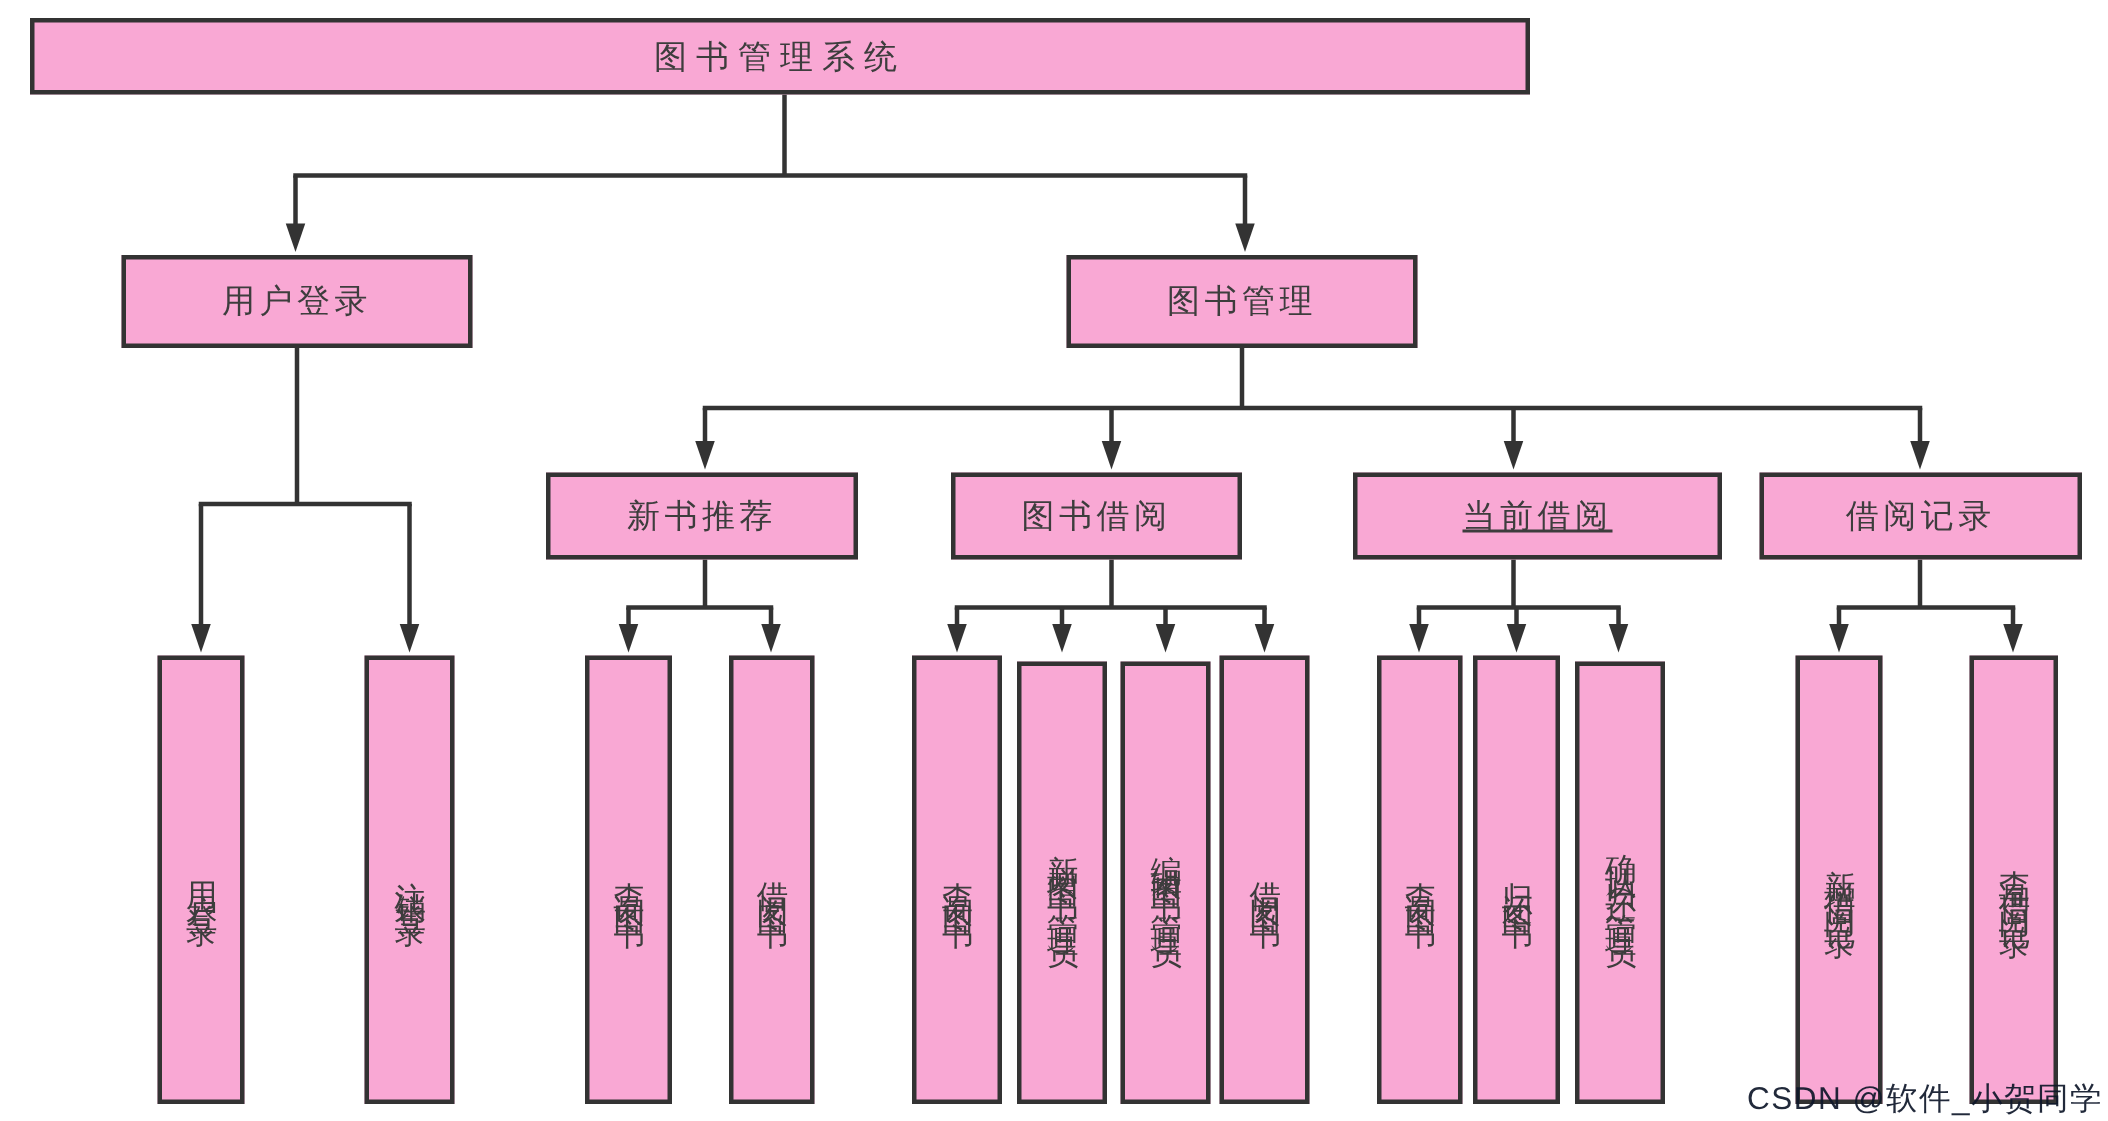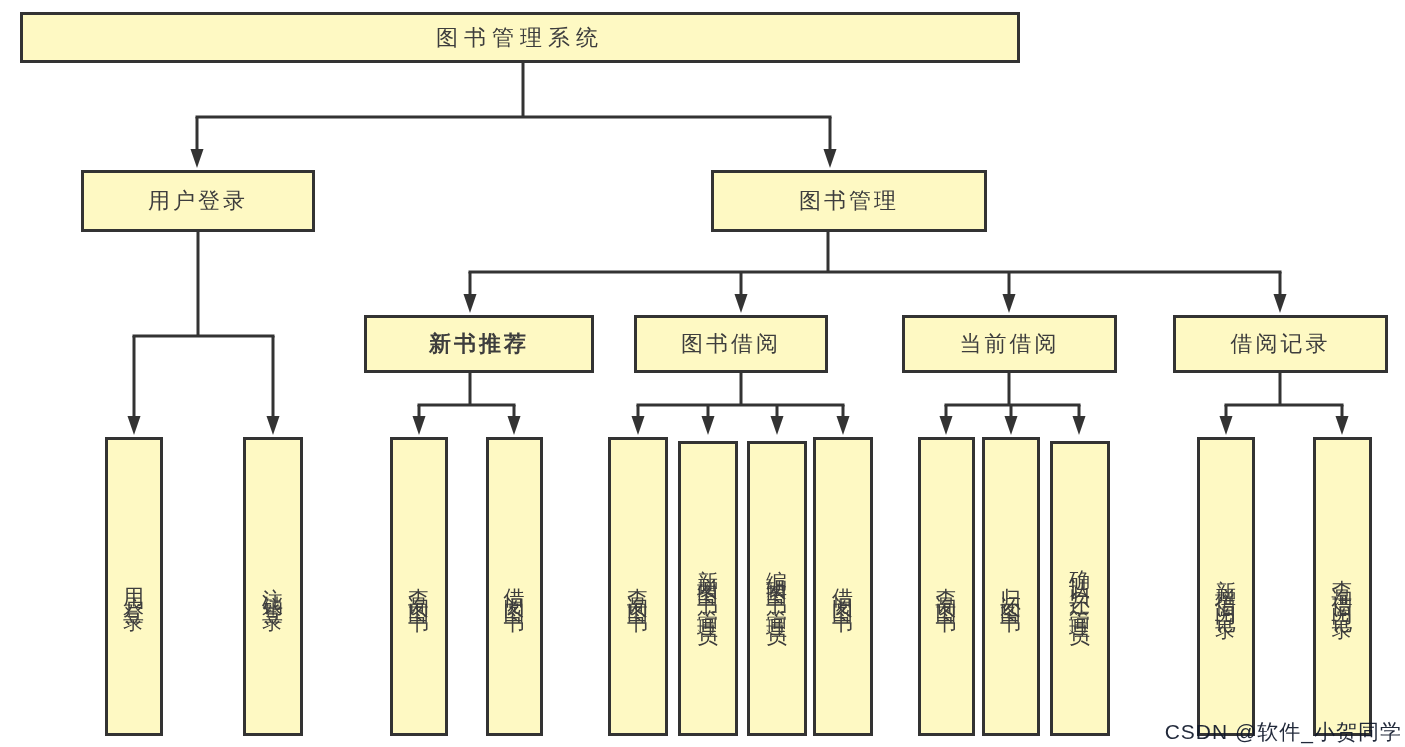--- a/index.html
+++ b/index.html
@@ -18,21 +18,21 @@
   #connectors {
     position: absolute;
     left: 0; top: 0;
     width: 1405px;
     height: 747px;
     pointer-events: none;
   }
   .box {
     position: absolute;
     box-sizing: border-box;
-    background: #fef9c3;
+    background: #f9a8d4;
     border: 3px solid #333333;
     color: #3d3d3d;
     display: flex;
     align-items: center;
     justify-content: center;
     text-align: center;
   }
   .hbox {
     font-size: 22px;
     letter-spacing: 3px;
@@ -124,31 +124,31 @@
       <polygon points="1342,435 1335.5,416 1348.5,416" fill="#333333"></polygon>
     </svg>
 
   <div class="box hbox rootbox" style="left:20px; top:12px; width:1000px; height:51px;">
     <span>图书管理系统</span>
   </div>
 
   <div class="box hbox" style="left:81px; top:170px; width:234px; height:62px;">
     <span>用户登录</span>
   </div>
-  <div class="box hbox" style="left:711px; top:170px; width:276px; height:62px;">
+  <div class="box hbox" style="left:711px; top:170px; width:234px; height:62px;">
     <span>图书管理</span>
   </div>
 
-  <div class="box hbox" style="left:364px; top:315px; width:230px; height:58px;font-weight:bold;">
+  <div class="box hbox" style="left:364px; top:315px; width:208px; height:58px;">
     <span>新书推荐</span>
   </div>
   <div class="box hbox" style="left:634px; top:315px; width:194px; height:58px;">
     <span>图书借阅</span>
   </div>
-  <div class="box hbox" style="left:902px; top:315px; width:215px; height:58px;">
+  <div class="box hbox" style="left:902px; top:315px; width:246px; height:58px;text-decoration:underline;">
     <span>当前借阅</span>
   </div>
   <div class="box hbox" style="left:1173px; top:315px; width:215px; height:58px;">
     <span>借阅记录</span>
   </div>
 
   <div class="box vbox" style="left:105px; top:437px; width:58px; height:299px;">
     <span class="vtext">用户登录</span>
   </div>
   <div class="box vbox" style="left:243px; top:437px; width:60px; height:299px;">

